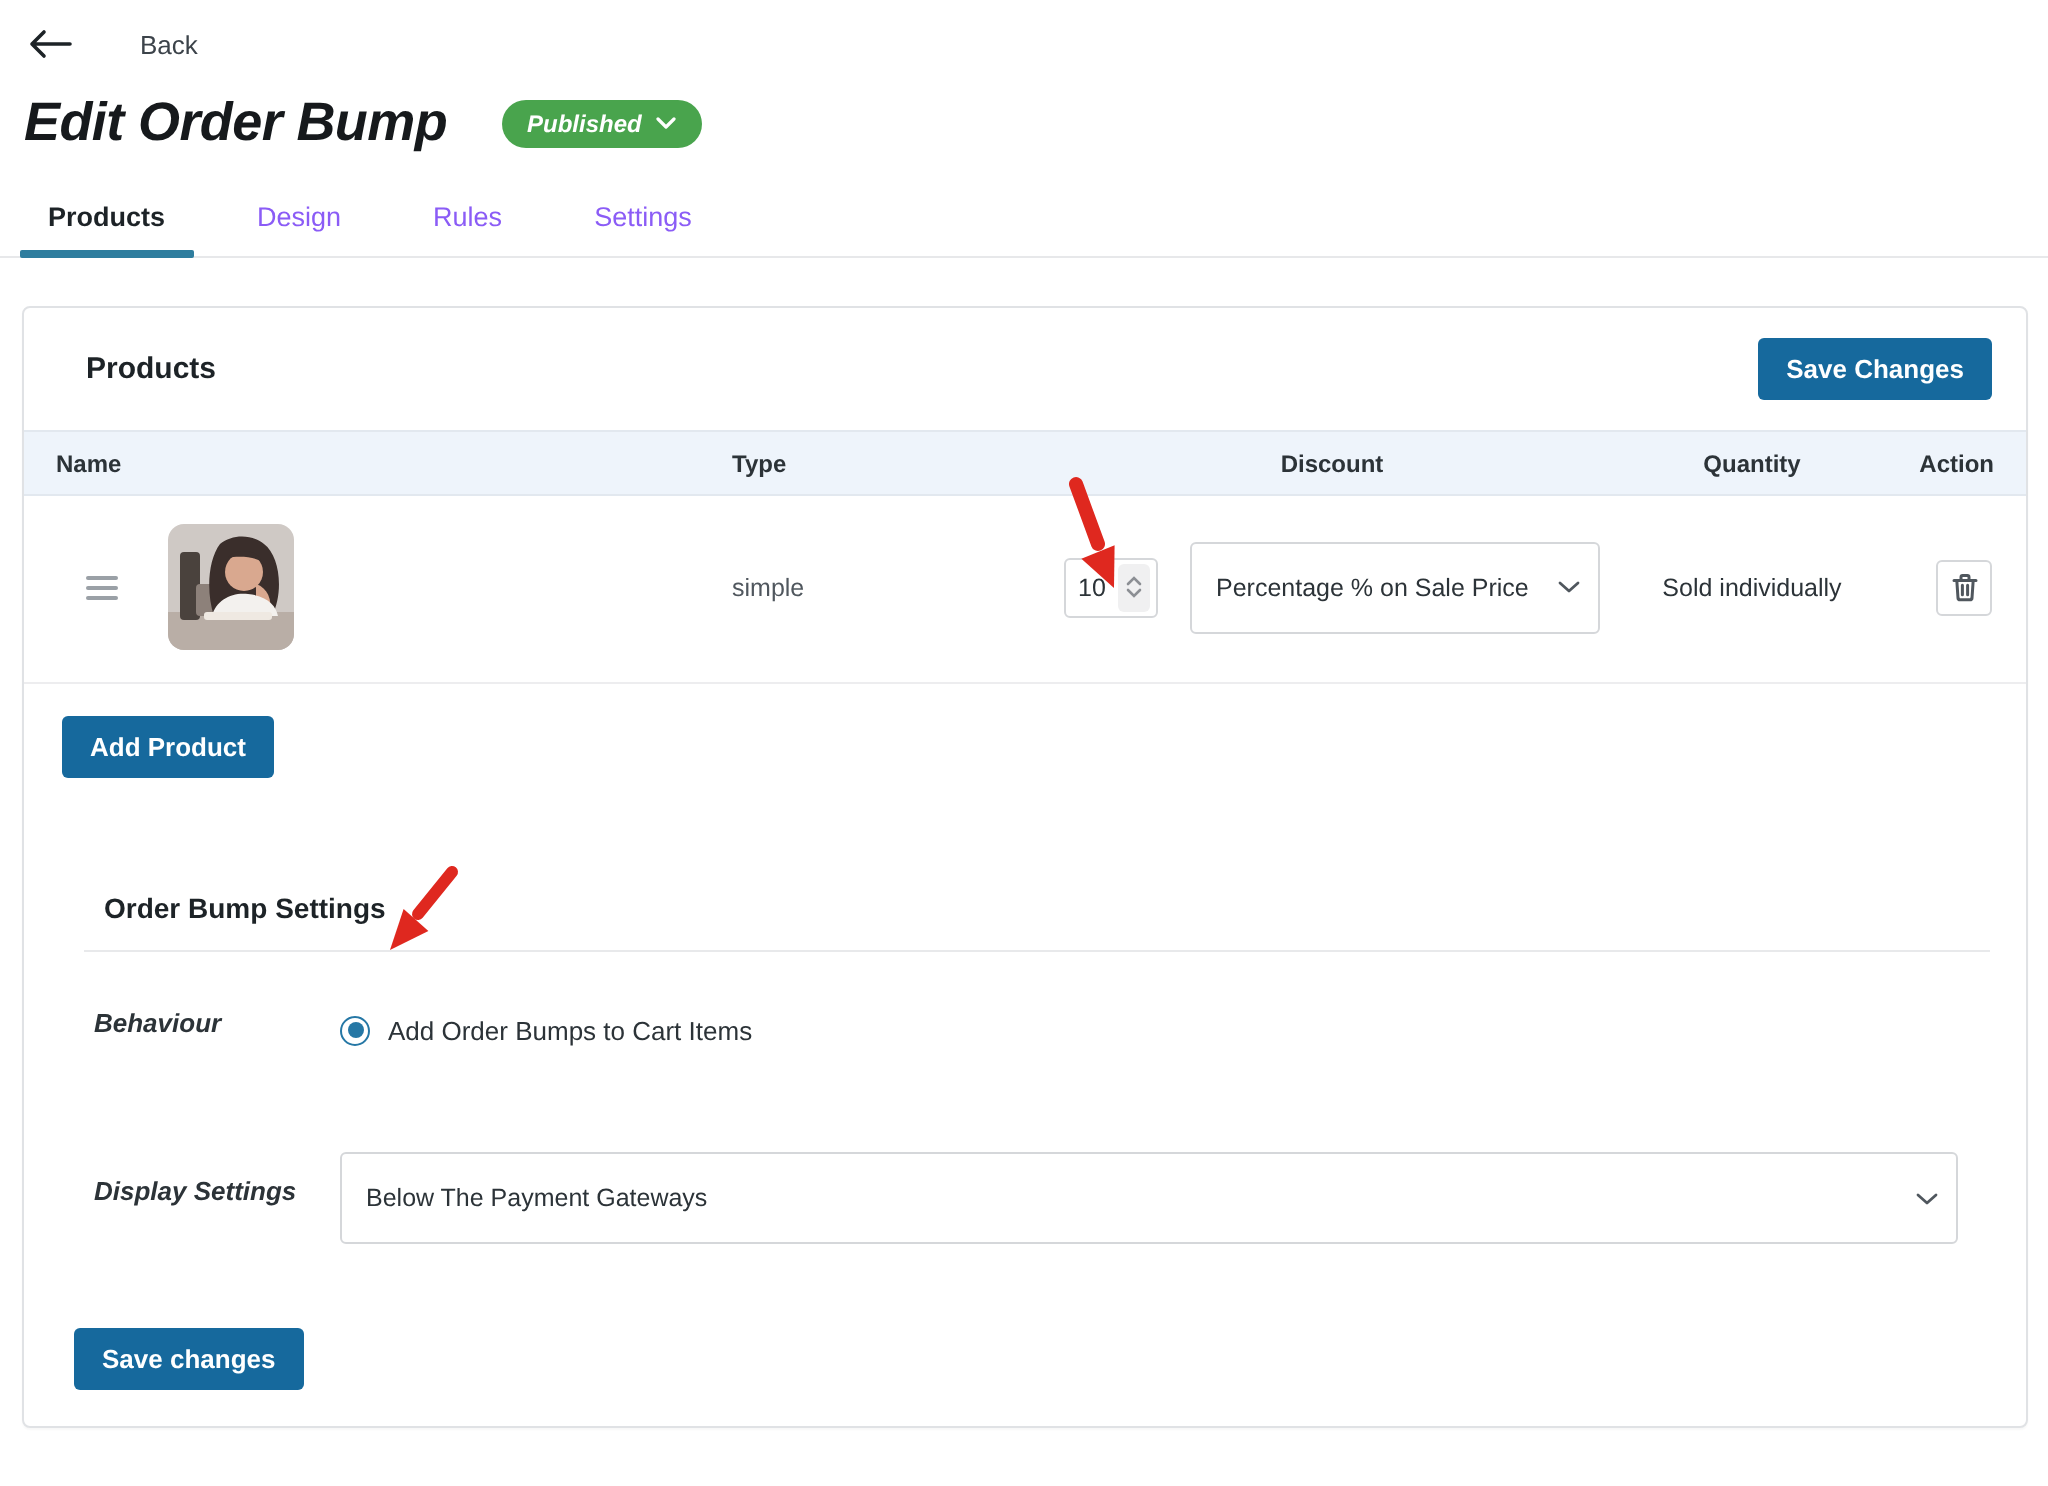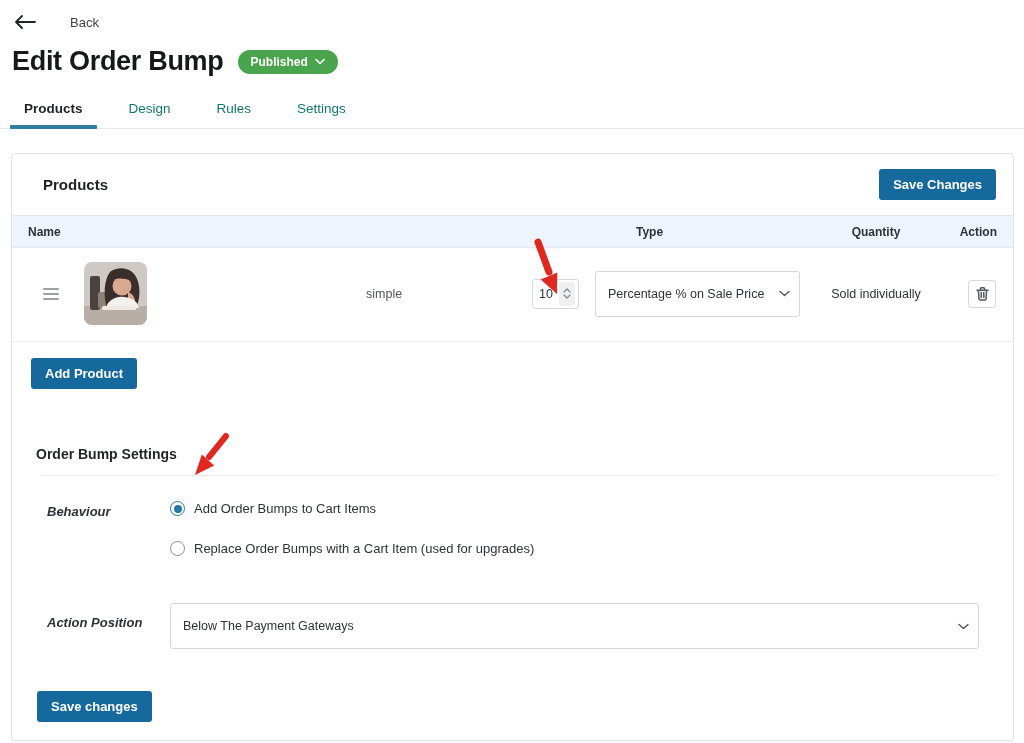--- a/index.html
+++ b/index.html
@@ -4,28 +4,28 @@
 <style>
   * { margin:0; padding:0; box-sizing:border-box; }
   html,body { width:1024px; height:743px; background:#fff; }
   body { font-family:"Liberation Sans","DejaVu Sans",sans-serif; color:#2c3338; position:relative; overflow:hidden; }
 
   
   .topbar { display:flex; align-items:center; gap:14px; padding:14px 0 0 14px; }
   .back-arrow { width:22px; height:16px; cursor:pointer; }
   .back-label { font-size:13px; color:#3c434a; cursor:pointer;margin-left:20px; }
 
-  .title-row { display:flex; align-items:center; gap:14px; padding:16px 16px 0 12px; }
+  .title-row { display:flex; align-items:center; gap:27px; padding:16px 16px 0 12px;font-style:italic; }
   .page-title { font-size:27px; font-weight:700; color:#16191c; letter-spacing:-0.3px; }
   .status-badge { display:inline-flex; align-items:center; gap:7px; background:#49a44d; color:#fff;
                   font-size:12px; font-weight:600; padding:5px 13px; border-radius:13px; cursor:pointer;justify-content:flex-end; }
 
   
   .tabs { display:flex; margin-top:14px; padding-left:10px; border-bottom:1px solid #e7e8ea; }
-  .tab { font-size:13.5px; color:#0f766e; padding:10px 14px 12px; cursor:pointer; position:relative; margin-right:18px; }
+  .tab { font-size:13.5px; color:#8b5cf6; padding:10px 14px 12px; cursor:pointer; position:relative; margin-right:18px; }
   .tab.active { color:#1d2327; font-weight:600; }
   .tab.active::after { content:""; position:absolute; left:0; right:0; bottom:-1px; height:4px; background:#2e7d9e; border-radius:1px; }
 
   
   .card { margin:24px 10px 0 11px; background:#fff; border:1px solid #e0e2e5; border-radius:4px;
           box-shadow:0 1px 1px rgba(0,0,0,0.03); padding-bottom:18px; }
   .card-header { display:flex; align-items:center; justify-content:space-between; padding:15px 17px 15px 31px; }
   .card-title { font-size:15px; font-weight:700; color:#1d2327; }
   .btn { background:#16699d; color:#fff; border:none; font-size:13px; font-weight:600;
          padding:8px 14px; border-radius:3px; cursor:pointer; font-family:inherit; }
@@ -62,25 +62,25 @@
   .select-wrap { position:relative; display:flex; align-items:center; }
   .select-wrap select { appearance:none; -webkit-appearance:none; border:1px solid #d5d7da; border-radius:3px;
              background:#fff; height:46px; font-size:12.5px; color:#2c3338; font-family:inherit;
              padding:0 28px 0 12px; width:100%; cursor:pointer; }
   .select-wrap .chev { position:absolute; right:10px; pointer-events:none; display:flex; }
   .discount-select { width:205px; }
 
   .add-product { margin:16px 0 0 19px; }
 
   
-  .settings-heading { margin:57px 0 0 24px; font-size:14px; font-weight:700; color:#1d2327; }
+  .settings-heading { margin:57px 0 0 40px; font-size:14px; font-weight:700; color:#1d2327; }
   .settings-divider { border:none; border-top:1px solid #e8e9eb; margin:13px 18px 0 30px; }
   .setting-row { display:flex; margin-top:16px; padding-left:35px; }
   .setting-label { width:123px; font-size:13px; font-style:italic; font-weight:600; color:#2c3338; line-height:2.7; padding-top:2px; }
-  .radio-group { display:flex; flex-direction:column; gap:25px; padding-top:9px; }
+  .radio-group { display:flex; flex-direction:row; gap:3px; padding-top:9px; }
   .radio-item { display:flex; align-items:center; gap:9px; cursor:pointer; }
   .radio { width:15px; height:15px; border:1px solid #8c8f94; border-radius:50%; background:#fff; position:relative; flex:0 0 auto; }
   .radio.checked { border-color:#2577a5; }
   .radio.checked::after { content:""; position:absolute; inset:2.5px; border-radius:50%; background:#2577a5; }
   .radio-label { font-size:13px; color:#2c3338; }
   .display-row { margin-top:47px; }
   .display-select-wrap { flex:1; margin-right:34px; }
   .save-bottom { margin:42px 0 0 25px; }
 
   
@@ -120,20 +120,21 @@
 <div class="card">
 
   <div class="card-header">
     <div class="card-title">Products</div>
     <button class="btn">Save Changes</button>
   </div>
 
   <div class="thead">
     <div class="col-name">Name</div>
     <div class="col-type">Type</div>
+    <div class="col-discount">Discount</div>
     <div class="col-quantity">Quantity</div>
     <div class="col-action">Action</div>
   </div>
 
   <div class="trow">
     <div class="name-cell">
       <div class="drag-handle">
           <i></i>
           <i></i>
           <i></i>
@@ -197,29 +198,25 @@
   <div class="settings-heading">Order Bump Settings</div>
   <hr class="settings-divider">
 
   <div class="setting-row">
     <div class="setting-label">Behaviour</div>
     <div class="radio-group">
       <div class="radio-item">
         <span class="radio checked"></span>
         <span class="radio-label">Add Order Bumps to Cart Items</span>
       </div>
-      <div class="radio-item">
-        <span class="radio"></span>
-        <span class="radio-label">Replace Order Bumps with a Cart Item (used for upgrades)</span>
-      </div>
     </div>
   </div>
 
   <div class="setting-row display-row">
-    <div class="setting-label" style="line-height:2.8;">Action Position</div>
+    <div class="setting-label" style="line-height:2.8;">Display Settings</div>
     <div class="select-wrap display-select-wrap">
       <select>
         <option>Below The Payment Gateways</option>
       </select>
       <span class="chev">
         <svg width="11" height="7" viewBox="0 0 11 7">
             <path d="M1 1.5 L5.5 5.5 L10 1.5" stroke="#50575e" stroke-width="1.4" fill="none" stroke-linecap="round" stroke-linejoin="round"></path>
           </svg>
       </span>
     </div>

